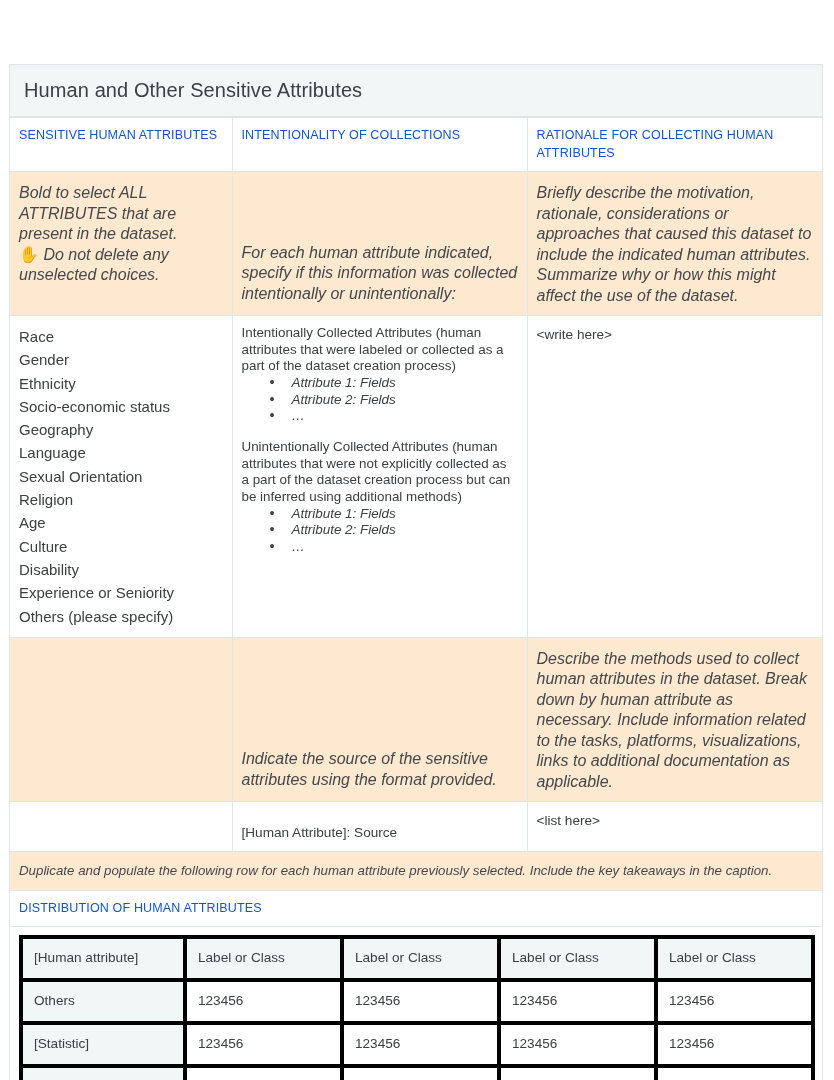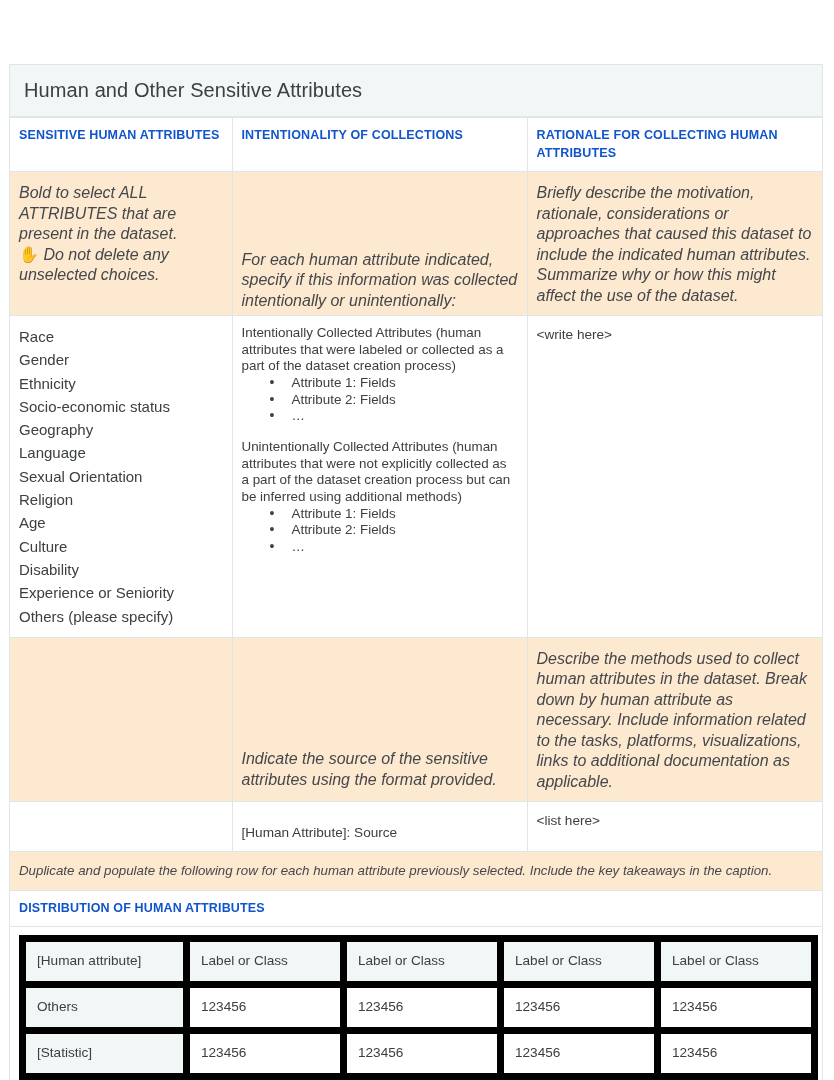--- a/index.html
+++ b/index.html
@@ -66,21 +66,21 @@
   .grid td.noborder-r { border-right: none; }
 
   .col-a { width: 222px; }
   .col-b { width: 295px; }
   .col-c { width: 295px; }
 
   .hdr {
     color: #1155cc;
     font-size: 12.5px;
     line-height: 18px;
-    font-weight: 700;
+    font-weight: 400;
     letter-spacing: 0.15px;
     text-transform: uppercase;
   }
 
   .peach { background: #fde8d0; }
 
   .note {
     font-style: italic;
     font-size: 16px;
     line-height: 20.5px;
@@ -106,20 +106,21 @@
   ul.bullets {
     margin: 0 0 0 0;
     padding-left: 50px;
     list-style: none;
   }
   ul.bullets li {
     position: relative;
     font-size: 13.4px;
     line-height: 16.8px;
     color: #3c4043;
+    font-style: italic;
   }
   ul.bullets li::before {
     content: "\2022";
     position: absolute;
     left: -22px;
     top: -1px;
     font-size: 14px;
     color: #3c4043;
   }
   .gap { height: 14px; }
@@ -147,21 +148,21 @@
   .inner-wrap {
     padding: 13px 10px 15px 11px;
   }
   table.inner {
     width: 100%;
     border-collapse: collapse;
     table-layout: fixed;
     border: 1px solid #dfe6e8;
   }
   table.inner td {
-    border: 7px solid #000000;
+    border: 4px solid #000000;
     padding: 10px 9px 11px 11px;
     font-size: 13.6px;
     line-height: 18px;
     color: #3c4043;
     vertical-align: middle;
     box-sizing: border-box;
   }
   table.inner td.shade { background: #f1f6f7; }
   .ic0 { width: 164px; }
   .ic1, .ic2, .ic3, .ic4 { width: 157px; }
@@ -195,21 +196,21 @@
         </td>
       </tr>
       <tr>
         <td class="peach noborder-l" style="height:107px;padding-top:11px;">
           <div class="note">
             <span>Bold to select ALL ATTRIBUTES that are present in the dataset.</span><br>
             <span class="emoji">✋</span>
             <span>Do not delete any unselected choices.</span>
           </div>
         </td>
-        <td class="peach bottom" style="padding-bottom:4px;margin-top:17px;">
+        <td class="peach bottom" style="padding-bottom:11px;margin-top:17px;">
           <div class="note">For each human attribute indicated, specify if this information was collected intentionally or unintentionally:</div>
         </td>
         <td class="peach noborder-r" style="padding-top:11px;">
           <div class="note">Briefly describe the motivation, rationale, considerations or approaches that caused this dataset to include the indicated human attributes. Summarize why or how this might affect the use of the dataset.</div>
         </td>
       </tr>
       <tr>
         <td class="noborder-l" style="height:306px;padding-top:9px;">
           <div class="attr-list">
             <div>Race</div>

